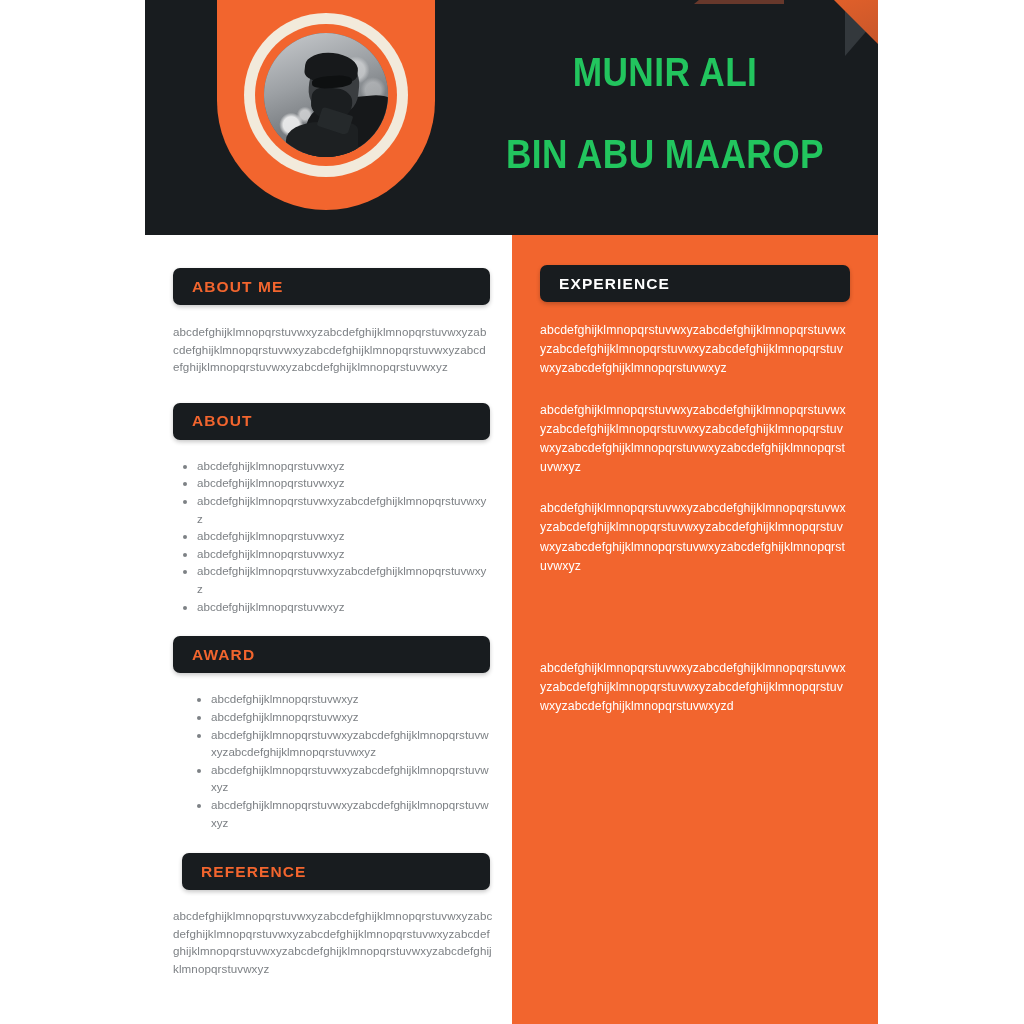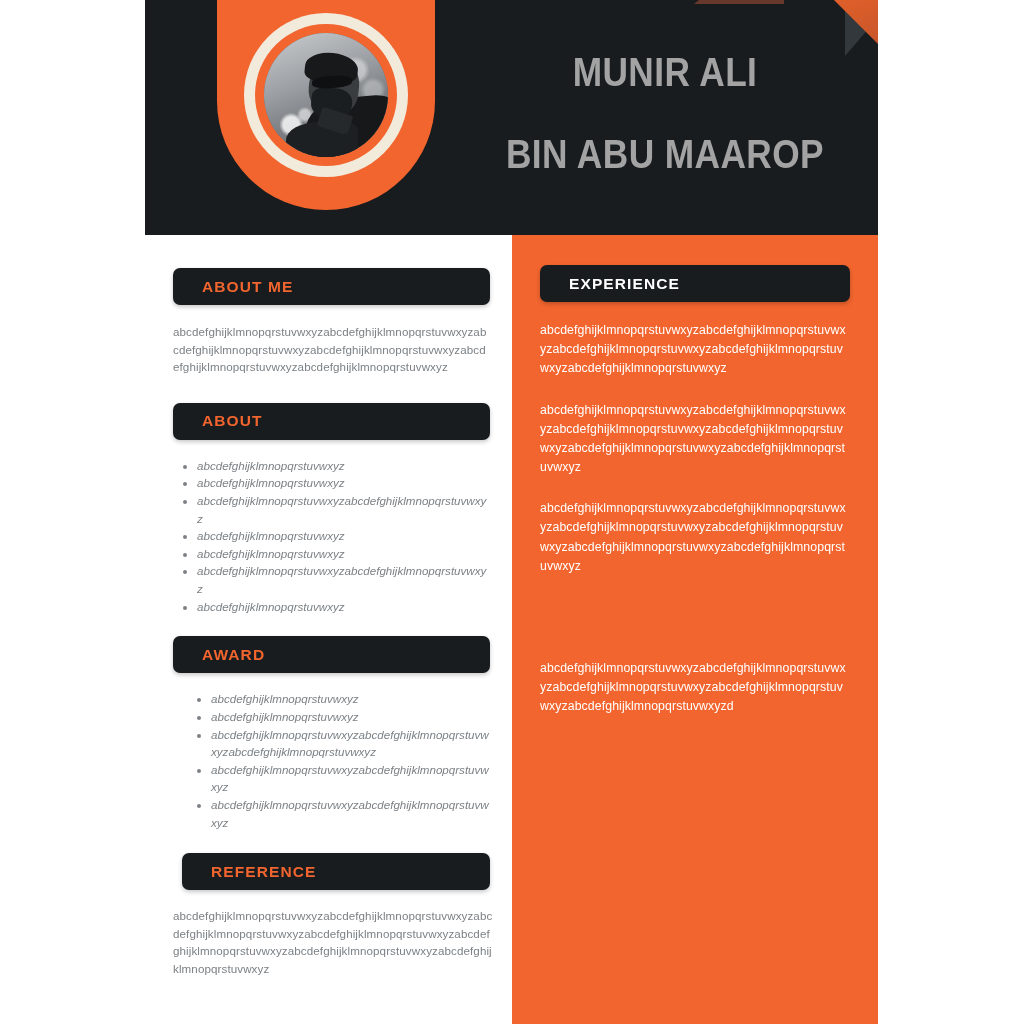--- a/index.html
+++ b/index.html
@@ -169,21 +169,21 @@
     border-radius: 14% 6% 20% 8%;
   }
 
   
   #name-block {
     position: absolute;
     left: 310px;
     top: 52px;
     width: 420px;
     text-align: center;
-    color: #a3a3a3;
+    color: #22c55e;
   }
   .name-line {
     font-family: "Liberation Sans", sans-serif;
     font-weight: 700;
     letter-spacing: 0.5px;
     line-height: 1;
     transform: scaleX(.86);
     white-space: nowrap;
   }
   #name-first { font-size: 41px; }
@@ -218,21 +218,21 @@
     border-radius: 7px;
     height: 37px;
     display: flex;
     align-items: center;
     box-shadow: 0 2px 4px rgba(0,0,0,.22);
   }
   .sec-pill .sec-title {
     font-size: 15.5px;
     font-weight: 700;
     letter-spacing: 1.1px;
-    padding-left: 29px;
+    padding-left: 19px;
   }
   .pill-left .sec-title  { color: #f2652e; }
   .pill-right .sec-title { color: #ffffff; text-align: center; }
 
   
   .left-inner {
     position: absolute;
     left: 28px;
     top: 0;
     width: 317px;
@@ -241,21 +241,20 @@
     font-size: 11.6px;
     line-height: 1.52;
     color: #7d8185;
     letter-spacing: .1px;
     word-break: break-word;
   }
   ul.bullets-left {
     margin: 0;
     padding-left: 24px;
     list-style: disc;
-    font-style: italic;
   }
   ul.bullets-left li {
     font-size: 11.6px;
     line-height: 1.52;
     color: #7d8185;
     margin: 0;
     word-break: break-word;
   }
   ul.bullets-left li::marker { color: #7d8185; }
 

